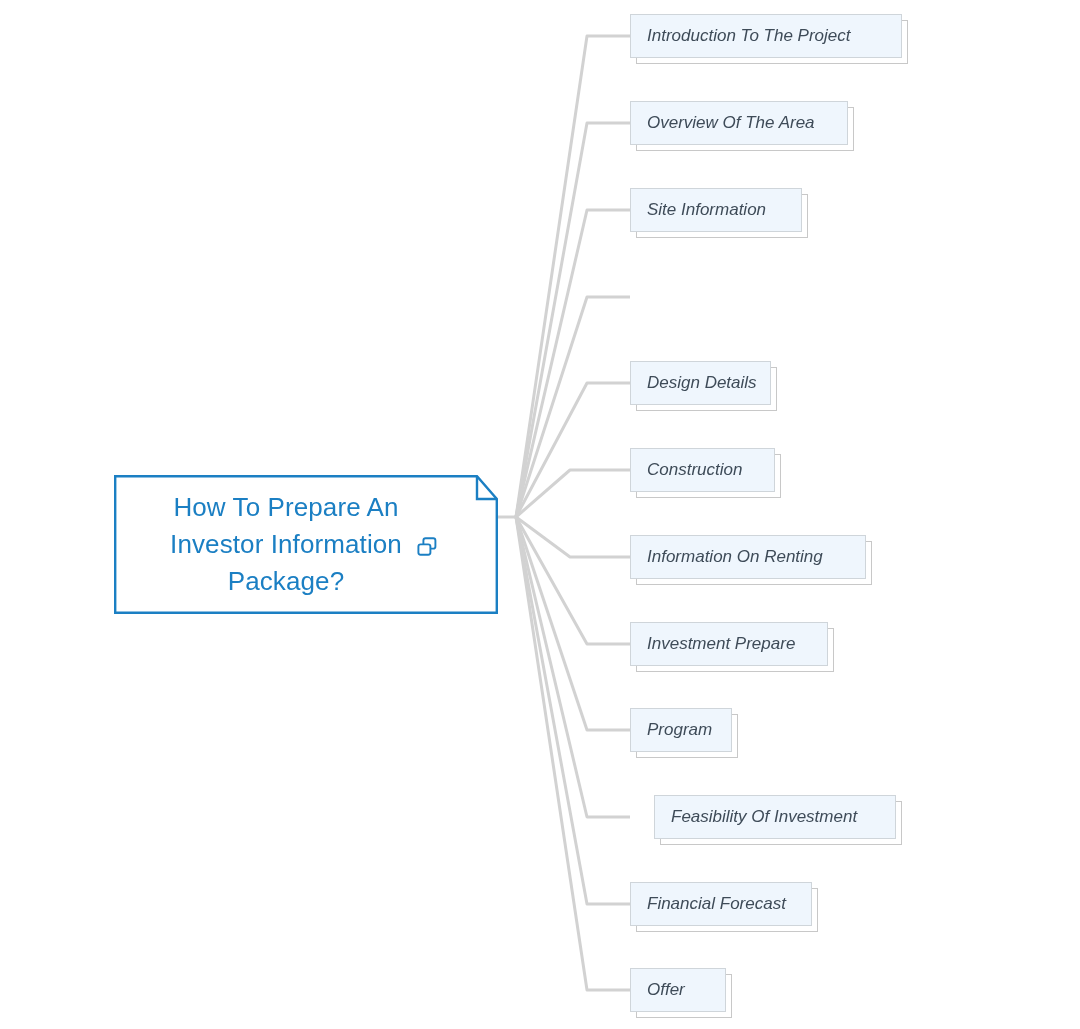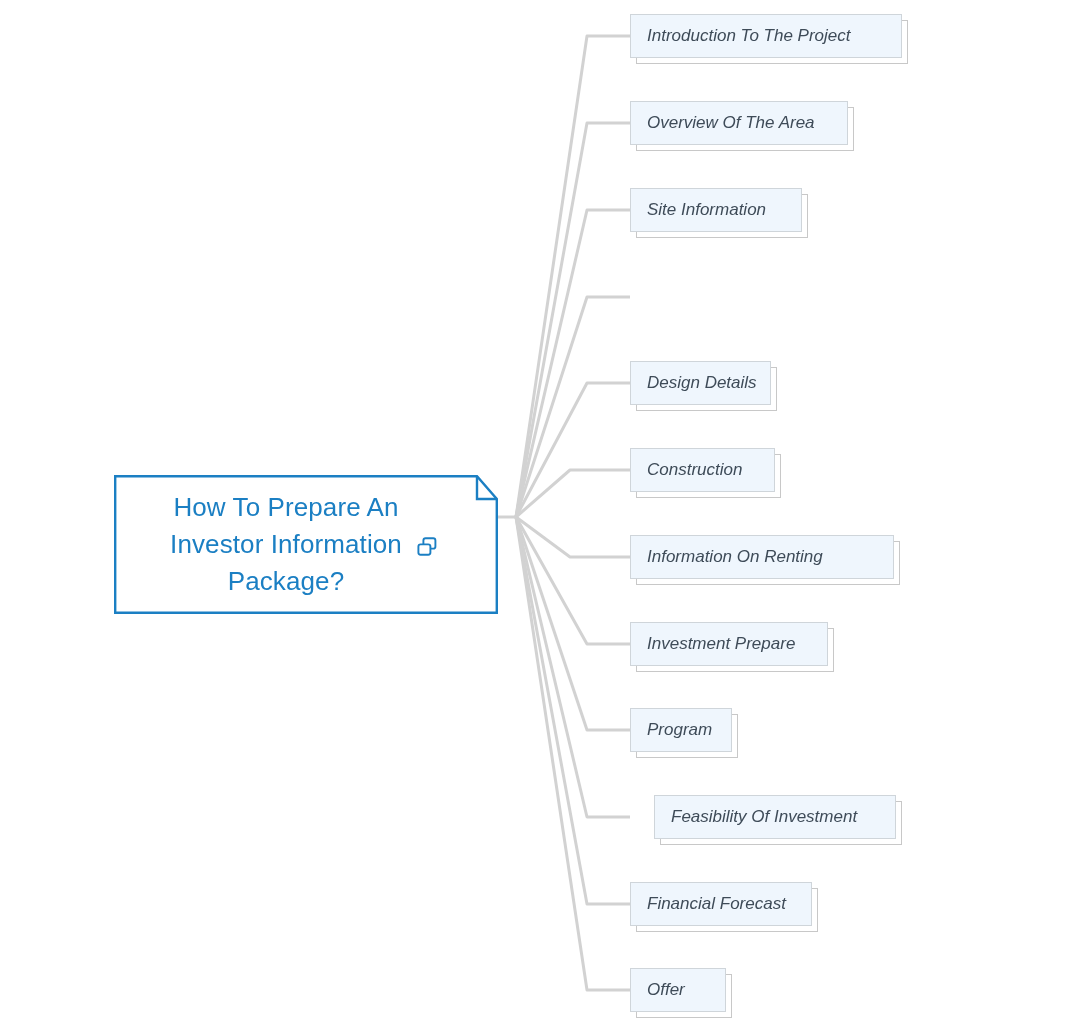--- a/index.html
+++ b/index.html
@@ -174,21 +174,21 @@
       <div class="child-card">
         <span class="child-label">Design Details</span>
       </div>
     </div>
     <div class="child-node" style="left: 630px; top: 448px; width: 145px; border-radius: 6px;">
       <div class="child-stack"></div>
       <div class="child-card">
         <span class="child-label">Construction</span>
       </div>
     </div>
-    <div class="child-node" style="left: 630px; top: 535px; width: 264px;">
+    <div class="child-node" style="left: 630px; top: 535px; width: 236px;">
       <div class="child-stack"></div>
       <div class="child-card">
         <span class="child-label">Information On Renting</span>
       </div>
     </div>
     <div class="child-node" style="left: 630px; top: 622px; width: 198px;">
       <div class="child-stack"></div>
       <div class="child-card">
         <span class="child-label">Investment Prepare</span>
       </div>

